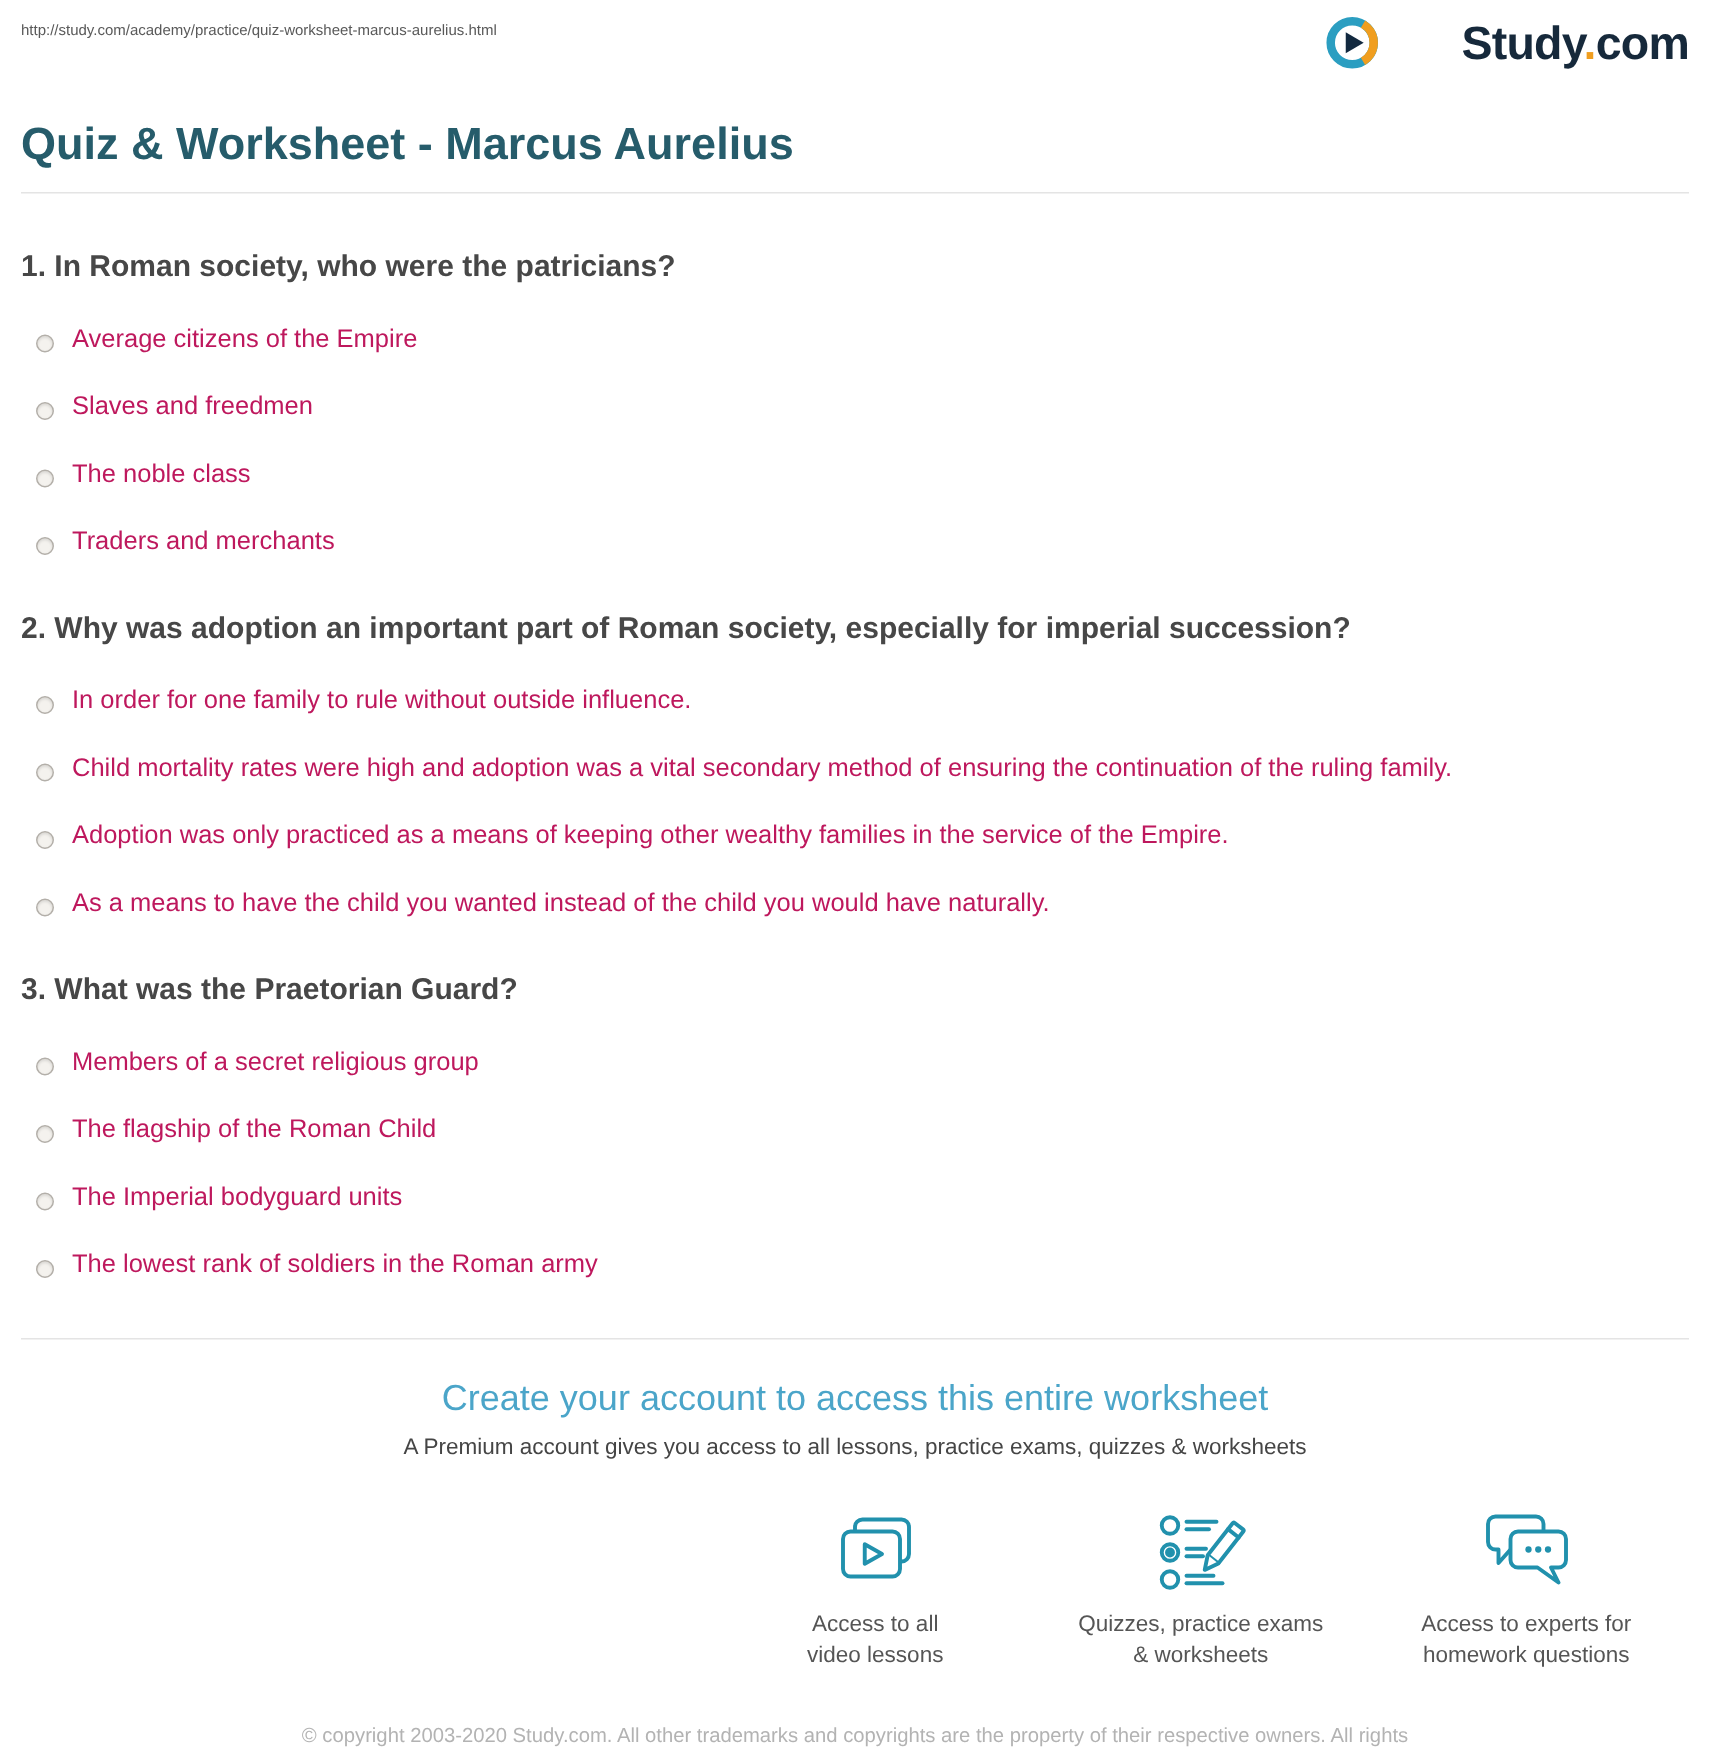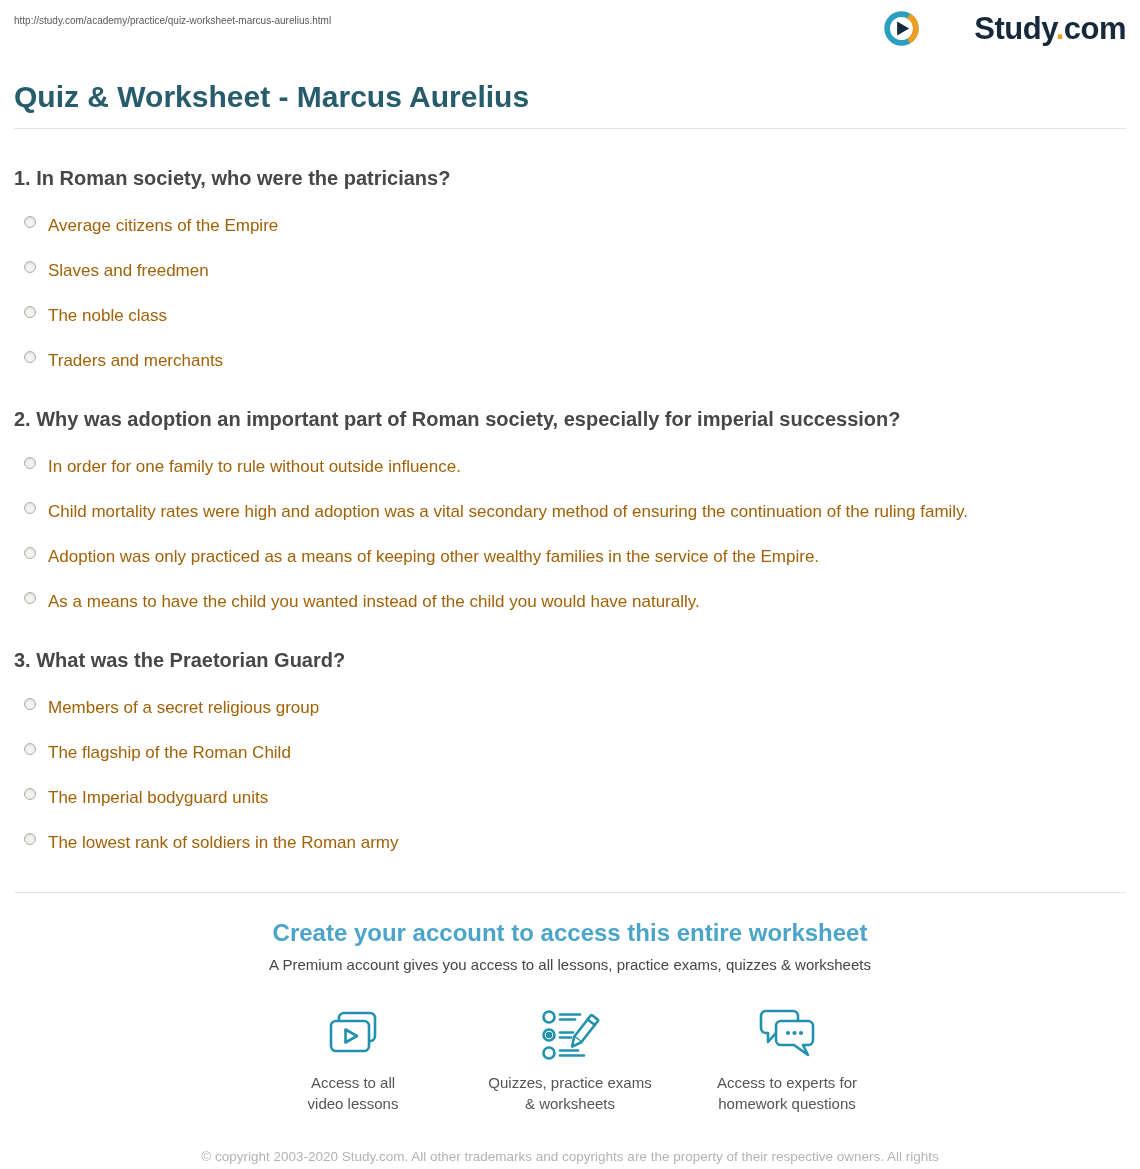--- a/index.html
+++ b/index.html
@@ -35,43 +35,43 @@
   }
   .rule { border: none; border-top: 1px solid #e4e4e4; margin: 0; }
 
   
   .question { margin-bottom: 20px; }
   .question-heading {
     font-size: 20px; font-weight: 700; color: #474747;
     margin: 38px 0 26px 0; line-height: 23px;
   }
   .option {
-    display: flex; align-items: flex-start;
+    display: flex; align-items: flex-end;
     margin-bottom: 26px; padding-left: 10px; gap: 12px;
-    font-size: 17px; color: #a16207; line-height: 19px;
+    font-size: 17px; color: #be185d; line-height: 19px;
   }
   .radio {
     flex: 0 0 auto;
     width: 12px; height: 12px; border-radius: 50%;
     border: 1px solid #b3afa9; background: #f4f2ee;
     box-shadow: inset 0 1px 2px rgba(0,0,0,0.12);
   }
 
   
   .account-rule { margin-top: 40px; }
   .account-headline {
-    text-align: center; font-size: 24px; font-weight: 700;
+    text-align: center; font-size: 24px; font-weight: 400;
     color: #4ba5c9; margin: 26px 0 0 0; line-height: 28px;
   }
   .account-subtitle {
     text-align: center; font-size: 15px; color: #454545;
     margin-top: 9px; line-height: 18px;
   }
   .features {
-    display: flex; justify-content: center;
+    display: flex; justify-content: flex-end;
     margin-top: 32px;
   }
   .feature { width: 217px; text-align: center; }
   .feature-icon { height: 56px; display: flex; align-items: flex-end; justify-content: center; }
   .feature-label { margin-top: 10px; font-size: 15px; color: #555; line-height: 21px; }
 
   
   .footer {
     margin: 34px auto 0 auto; max-width: 790px;
     text-align: center; font-size: 13.5px; color: #b3b3b3;

